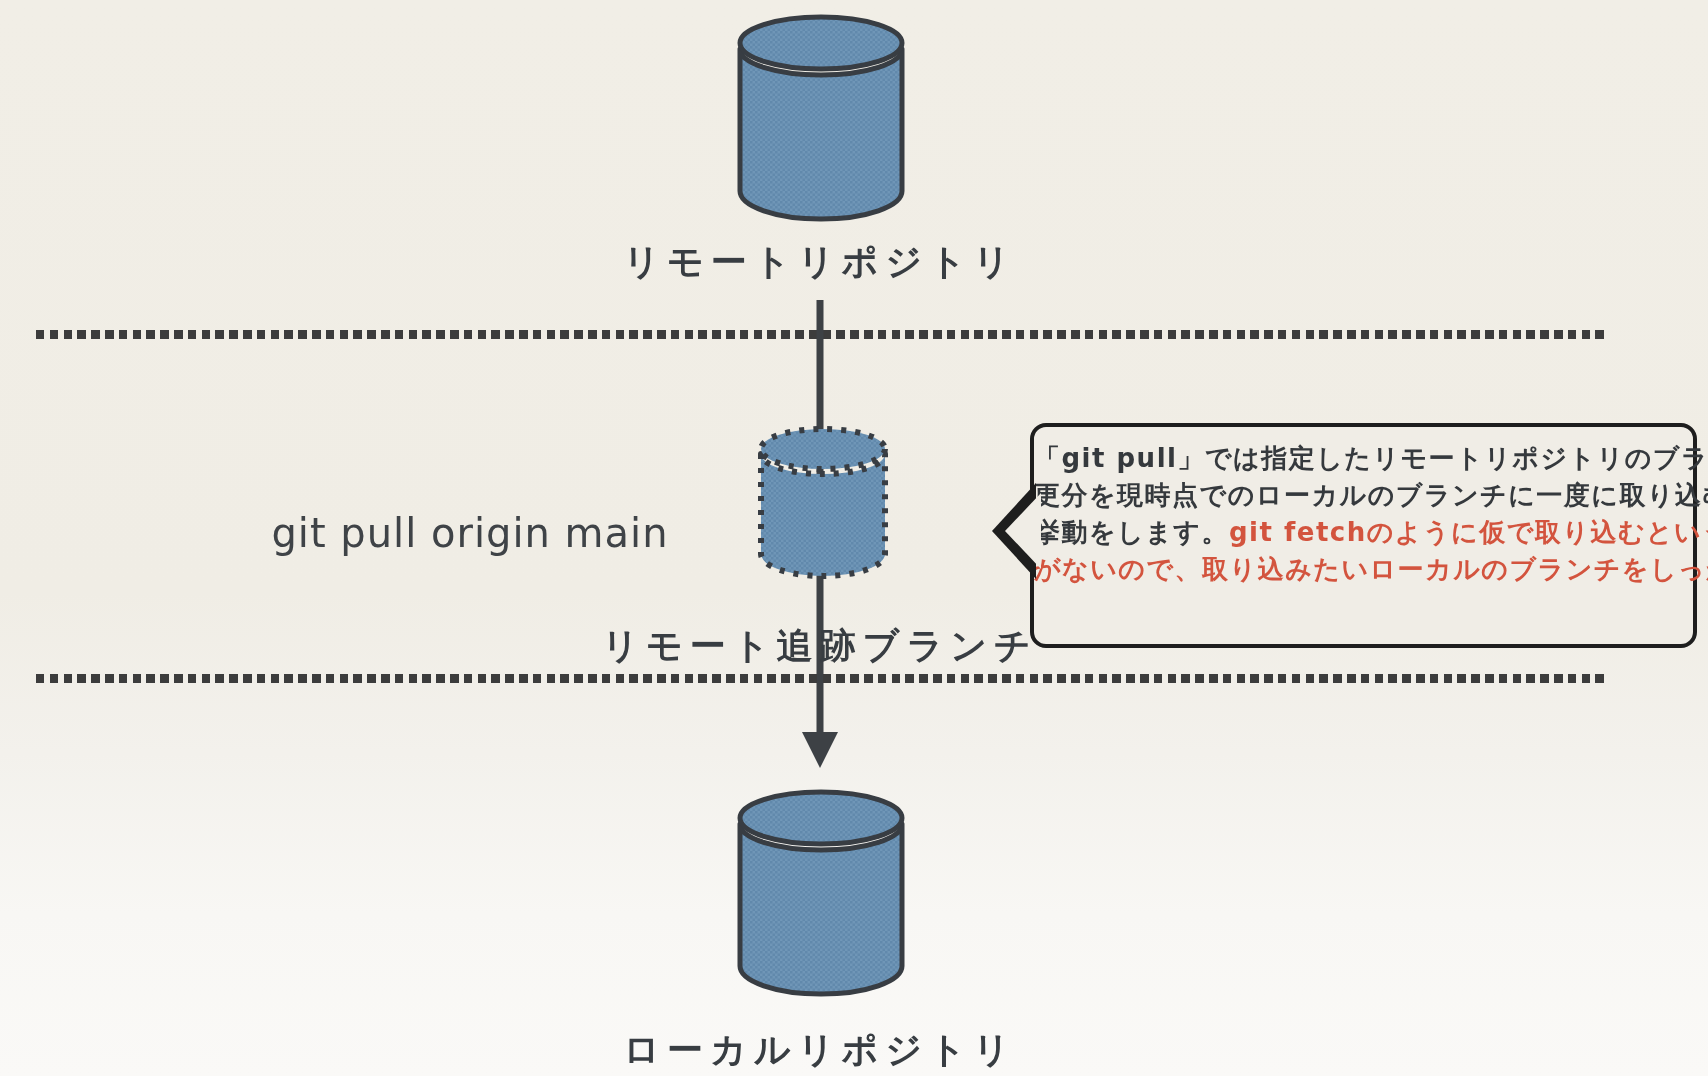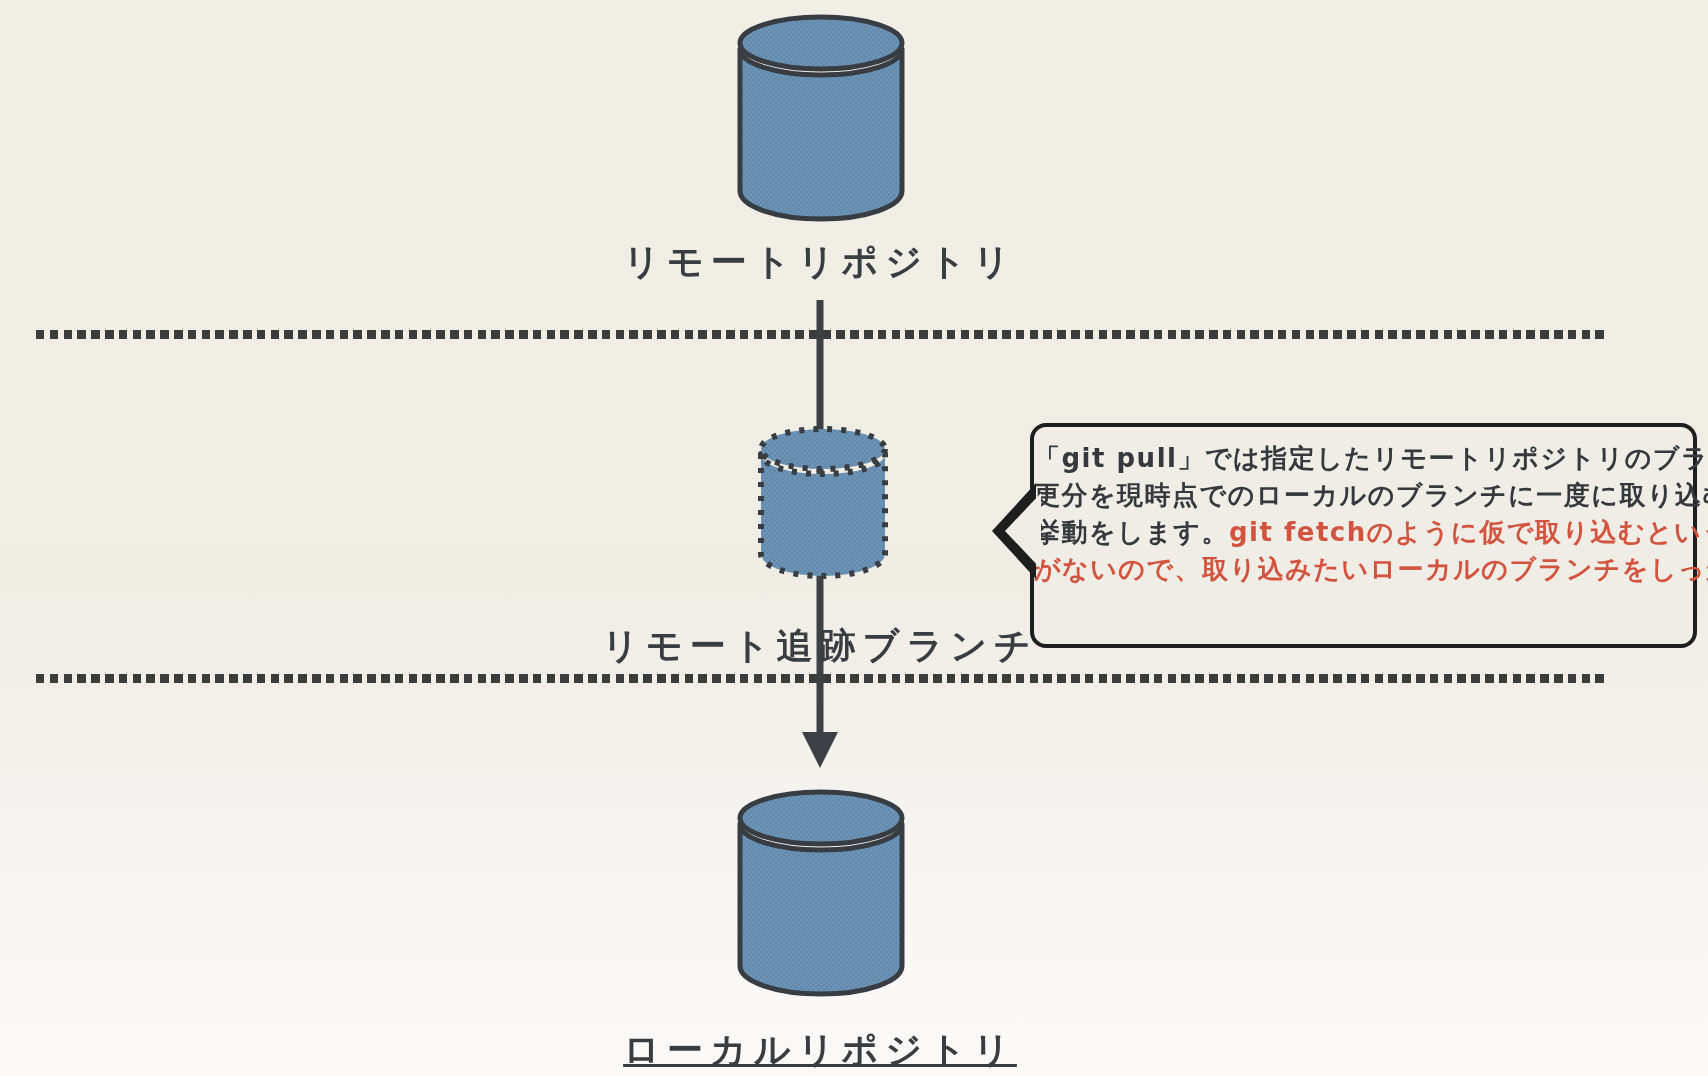--- a/index.html
+++ b/index.html
@@ -121,22 +121,23 @@
       </pattern>
     </defs>
     <path d="M5,38 L5,180 A81,28 0 0 0 167,180 L167,38 A81,26 0 0 1 5,38 Z" fill="url(#p-bot)" stroke="#383d43" stroke-width="5" stroke-linejoin="round"></path>
     <ellipse cx="86" cy="32" rx="81" ry="26" fill="url(#p-bot)" stroke="#383d43" stroke-width="5"></ellipse>
   </svg>
 
   <div class="label" style="top:238px;">リモートリポジトリ</div>
 
   <div class="label" style="top:622px;">リモート追跡ブランチ</div>
 
-  <div class="label" style="top:1026px;text-decoration:underline;">ローカルリポジトリ</div>
+  <div class="label" style="top:1026px;">ローカルリポジトリ</div>
 
+  <div class="command">git pull origin main</div>
 
   <div class="bubble">
     <div class="bubble-line">
       <span class="t-dark">「git pull」では指定したリモートリポジトリのブランチの変</span>
     </div>
     <div class="bubble-line">
       <span class="t-dark">更分を現時点でのローカルのブランチに一度に取り込むという</span>
     </div>
     <div class="bubble-line">
       <span class="t-dark">挙動をします。</span><span class="t-red">git fetchのように仮で取り込むというイメージ</span>

